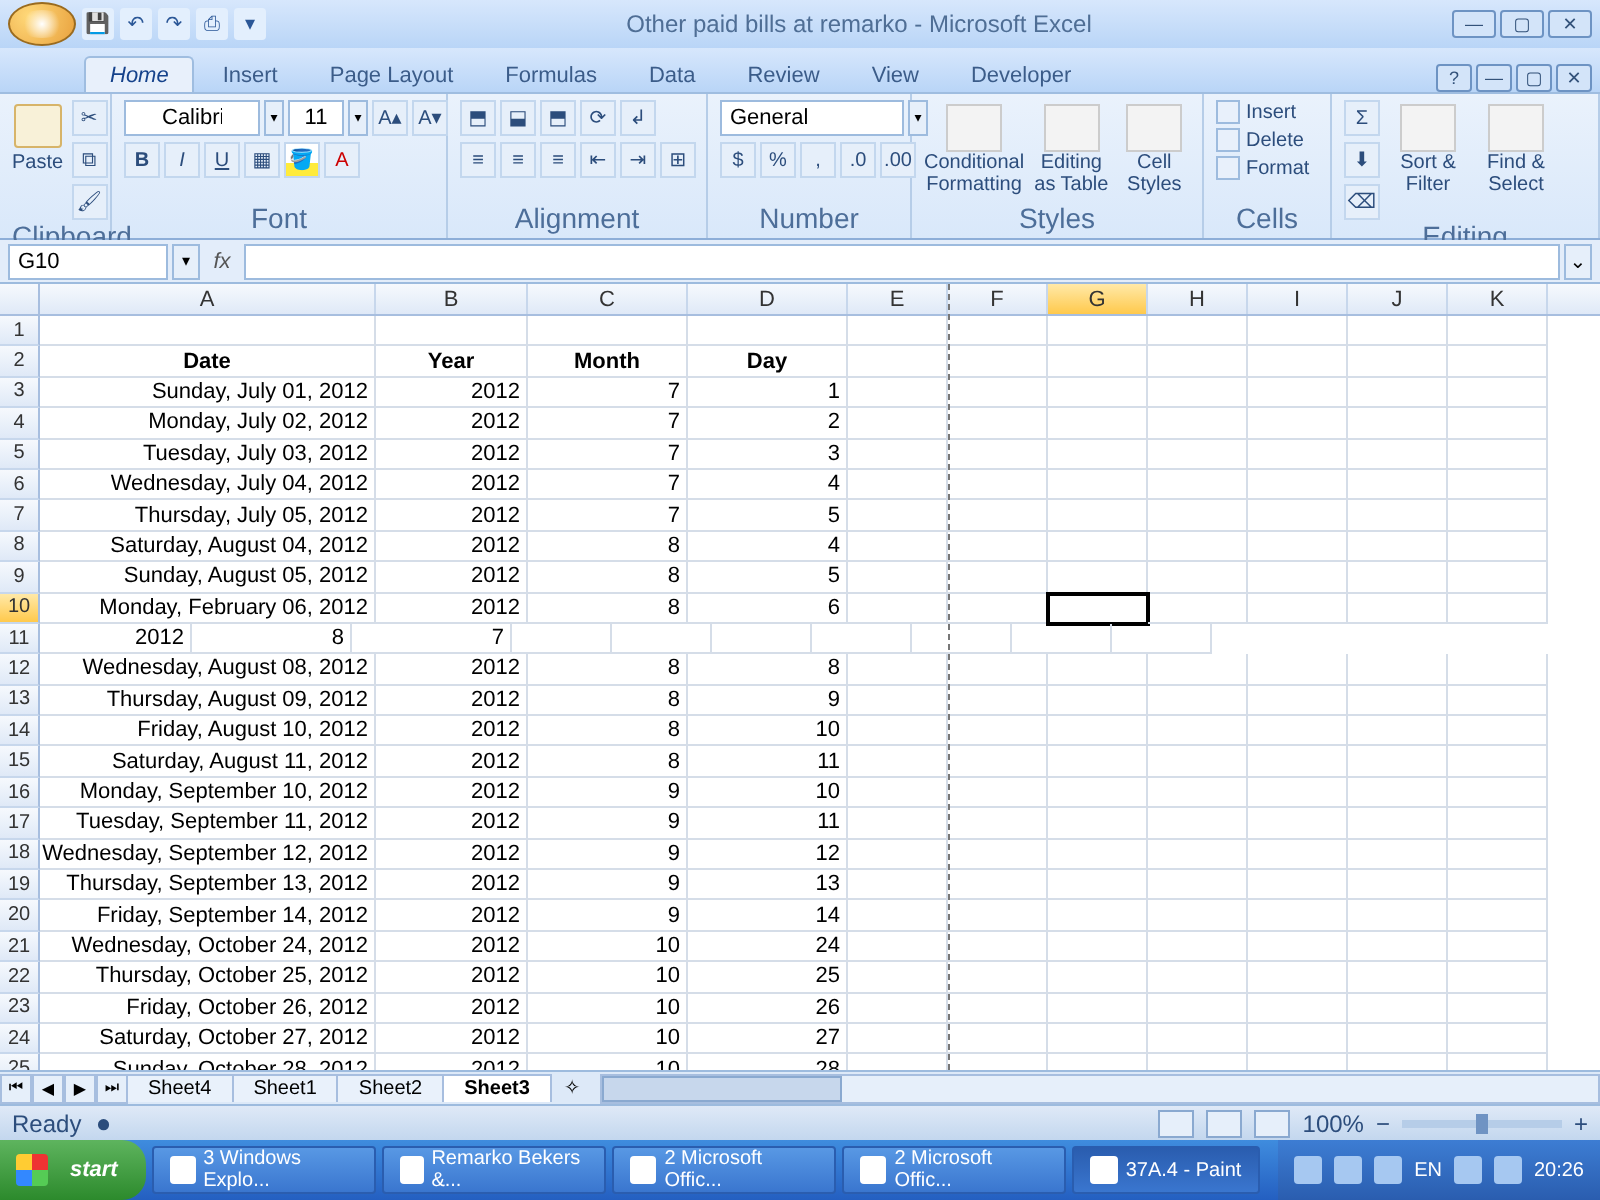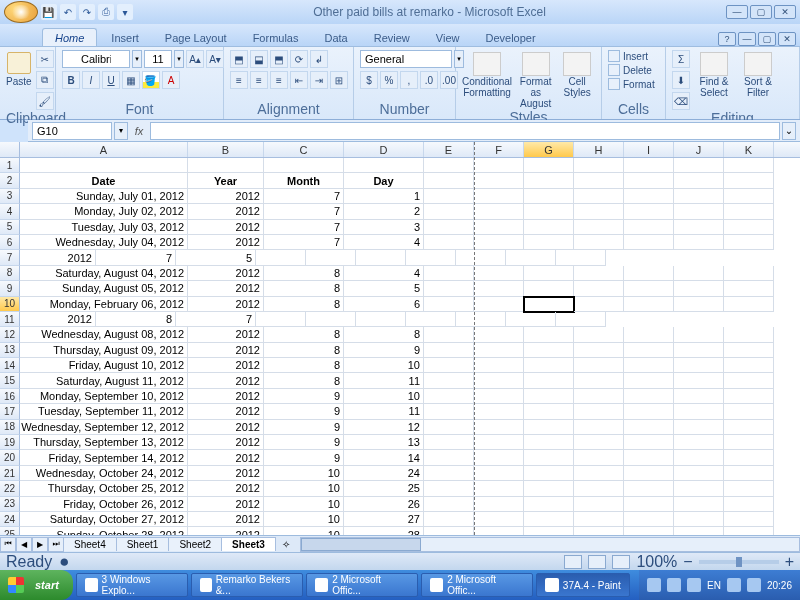--- a/index.html
+++ b/index.html
@@ -38,21 +38,21 @@
   .stack { display:flex; flex-direction:column; gap:3px; }
   .row { display:flex; gap:2px; }
   .number-sel { width:92px; height:18px; background:#fff; border:1px solid #9dbbde; font-size:11px; padding:1px 4px; }
   .med-btn { display:flex; flex-direction:column; align-items:center; width:54px; padding-top:2px; }
   .med-btn .ico { width:28px; height:24px; background:#f3f3f3; border:1px solid #ccc;}
   .med-btn .lbl { font-size:10px; color:#2c4d7c; text-align:center; line-height:1.1;}
   .cells-row { font-size:10px; color:#2c4d7c; display:flex; align-items:center; gap:3px;}
   .cells-row .ci { width:12px; height:12px; background:#e8f0fb; border:1px solid #9dbbde;}
   
   
-  .fbar { height:22px; background:#e3edfa; display:flex; align-items:center; padding:2px 4px; border-bottom:1px solid #9dbbde; gap:2px;margin-left:28px;}
+  .fbar { height:22px; background:#e3edfa; display:flex; align-items:center; padding:2px 4px; border-bottom:1px solid #9dbbde; gap:2px;}
   .namebox { width:80px; height:18px; background:#fff; border:1px solid #9dbbde; padding:1px 4px; font-size:11px; }
   .fx { width:18px; height:18px; display:flex; align-items:center; justify-content:center; font-style:italic; color:#555; font-size:11px;}
   .fbar .drop2 { width:14px; height:18px; background:#e6effa; border:1px solid #9dbbde; font-size:8px; display:flex; align-items:center; justify-content:center;}
   .finput { flex:1; height:18px; background:#fff; border:1px solid #9dbbde;}
   .fexp { width:14px; height:18px; background:#e6effa; border:1px solid #9dbbde; font-size:10px; display:flex; align-items:center; justify-content:center;}
   
   
   .gridwrap { flex:1; display:flex; flex-direction:column; background:#fff; position:relative; overflow:hidden;}
   .colheads { display:flex; height:16px; background:linear-gradient(#f6f9fd,#dfe9f7); border-bottom:1px solid #a7bedf; }
   .corner { width:20px; border-right:1px solid #a7bedf; background:linear-gradient(#f6f9fd,#dfe9f7);}
@@ -75,21 +75,21 @@
   
   .sheetbar { height:17px; background:#dde9f8; display:flex; align-items:center; border-top:1px solid #9dbbde; font-size:10px;}
   .sheetnav { display:flex; }
   .sheetnav span { width:16px; height:15px; border:1px solid #a7bedf; background:#e6effa; display:flex; align-items:center; justify-content:center; font-size:8px;}
   .sheet-tab { padding:1px 10px; background:#e9f1fb; border:1px solid #a7bedf; border-bottom:none; margin-left:-1px;}
   .sheet-tab.active { background:#fff; font-weight:bold;}
   .hscroll { flex:1; height:15px; background:#e6effa; border:1px solid #a7bedf; margin-left:4px; position:relative;}
   .hscroll .thumb { position:absolute; left:0; top:0; bottom:0; width:120px; background:#c7d7ec; border:1px solid #8aa9d0;}
   
   
-  .statusbar { height:18px; background:linear-gradient(#dfe9f7,#c3d7ee); border-top:1px solid #9dbbde; display:flex; align-items:center; padding:0 6px; font-size:16px; color:#2c4d7c;}
+  .statusbar { height:18px; background:linear-gradient(#dfe9f7,#c3d7ee); border-top:1px solid #9dbbde; display:flex; align-items:center; padding:0 6px; font-size:12px; color:#2c4d7c;}
   .status-right { margin-left:auto; display:flex; gap:6px; align-items:center;}
   .viewbtn { width:18px; height:14px; border:1px solid #8aa9d0; background:#e6effa;}
   .zoom-slider { width:80px; height:4px; background:#b6cde8; position:relative;}
   .zoom-slider .knob { position:absolute; width:6px; height:10px; background:#6f93c3; top:-3px; left:37px;}
   
   
   .taskbar { height:30px; background:linear-gradient(#3f8cde,#245fc1); display:flex; align-items:center; font-size:11px; color:#fff;}
   .start { height:30px; padding:0 14px 0 8px; background:linear-gradient(#5eb45e,#2c8a2c); display:flex; align-items:center; gap:11px; font-weight:bold; font-style:italic; border-radius:0 12px 12px 0;}
   .start .logo { width:16px; height:16px; background: conic-gradient(#e33 0 25%, #5c5 0 50%, #38f 0 75%, #fc3 0 100%); border-radius:2px;}
   .task-item { height:24px; background:linear-gradient(#5898e4,#3a76cf); border:1px solid #2a5daf; margin-left:3px; padding:0 8px; display:flex; align-items:center; gap:4px; border-radius:2px; font-size:10px; max-width:112px;}
@@ -214,21 +214,21 @@
     <div class="group-label">Number</div>
   </div>
   <div class="group" style="width:146px">
     <div class="group-body">
       <div class="med-btn">
           <div class="ico"></div>
           <div class="lbl">Conditional Formatting</div>
         </div>
       <div class="med-btn" style="width:44px">
           <div class="ico"></div>
-          <div class="lbl">Format as August</div>
+          <div class="lbl">Editing as Table</div>
         </div>
       <div class="med-btn" style="width:40px">
           <div class="ico"></div>
           <div class="lbl">Cell Styles</div>
         </div>
     </div>
     <div class="group-label">Styles</div>
   </div>
   <div class="group" style="width:64px">
     <div class="group-body stack" style="gap:2px">
@@ -249,25 +249,25 @@
   </div>
   <div class="group" style="flex:1">
     <div class="group-body">
       <div class="stack">
         <div class="mini">Σ</div>
         <div class="mini">⬇</div>
         <div class="mini">⌫</div>
       </div>
       <div class="med-btn" style="width:40px">
           <div class="ico"></div>
-          <div class="lbl">Find &amp; Select</div>
+          <div class="lbl">Sort &amp; Filter</div>
         </div>
       <div class="med-btn" style="width:40px">
           <div class="ico"></div>
-          <div class="lbl">Sort &amp; Filter</div>
+          <div class="lbl">Find &amp; Select</div>
         </div>
     </div>
     <div class="group-label">Editing</div>
   </div>
 </div>
 
 <div class="fbar">
   <input class="namebox" value="G10" style="">
   <div class="drop2">▾</div>
   <div class="fx">fx</div>
@@ -372,20 +372,21 @@
         <div class="cell cE"></div>
         <div class="cell cF"></div>
         <div class="cell cG"></div>
         <div class="cell cH"></div>
         <div class="cell cI"></div>
         <div class="cell cJ"></div>
         <div class="cell cK"></div>
       </div>
       <div class="row-line">
         <div class="rh">7</div>
+        <div class="cell cA right">Thursday, July 05, 2012</div>
         <div class="cell cB right">2012</div>
         <div class="cell cC right">7</div>
         <div class="cell cD right">5</div>
         <div class="cell cE"></div>
         <div class="cell cF"></div>
         <div class="cell cG"></div>
         <div class="cell cH"></div>
         <div class="cell cI"></div>
         <div class="cell cJ"></div>
         <div class="cell cK"></div>

